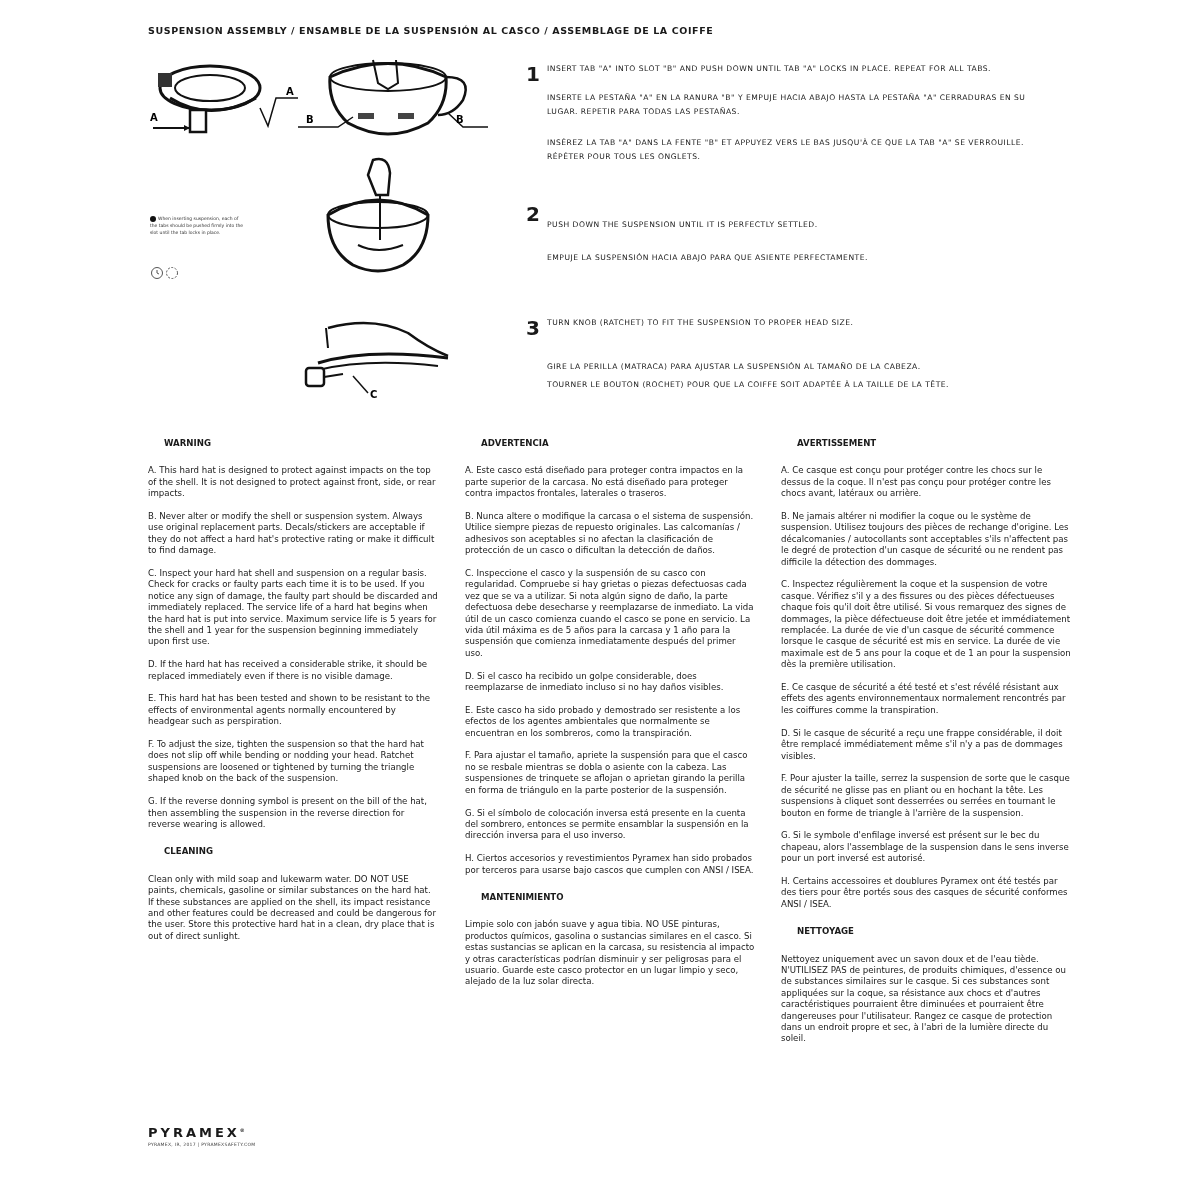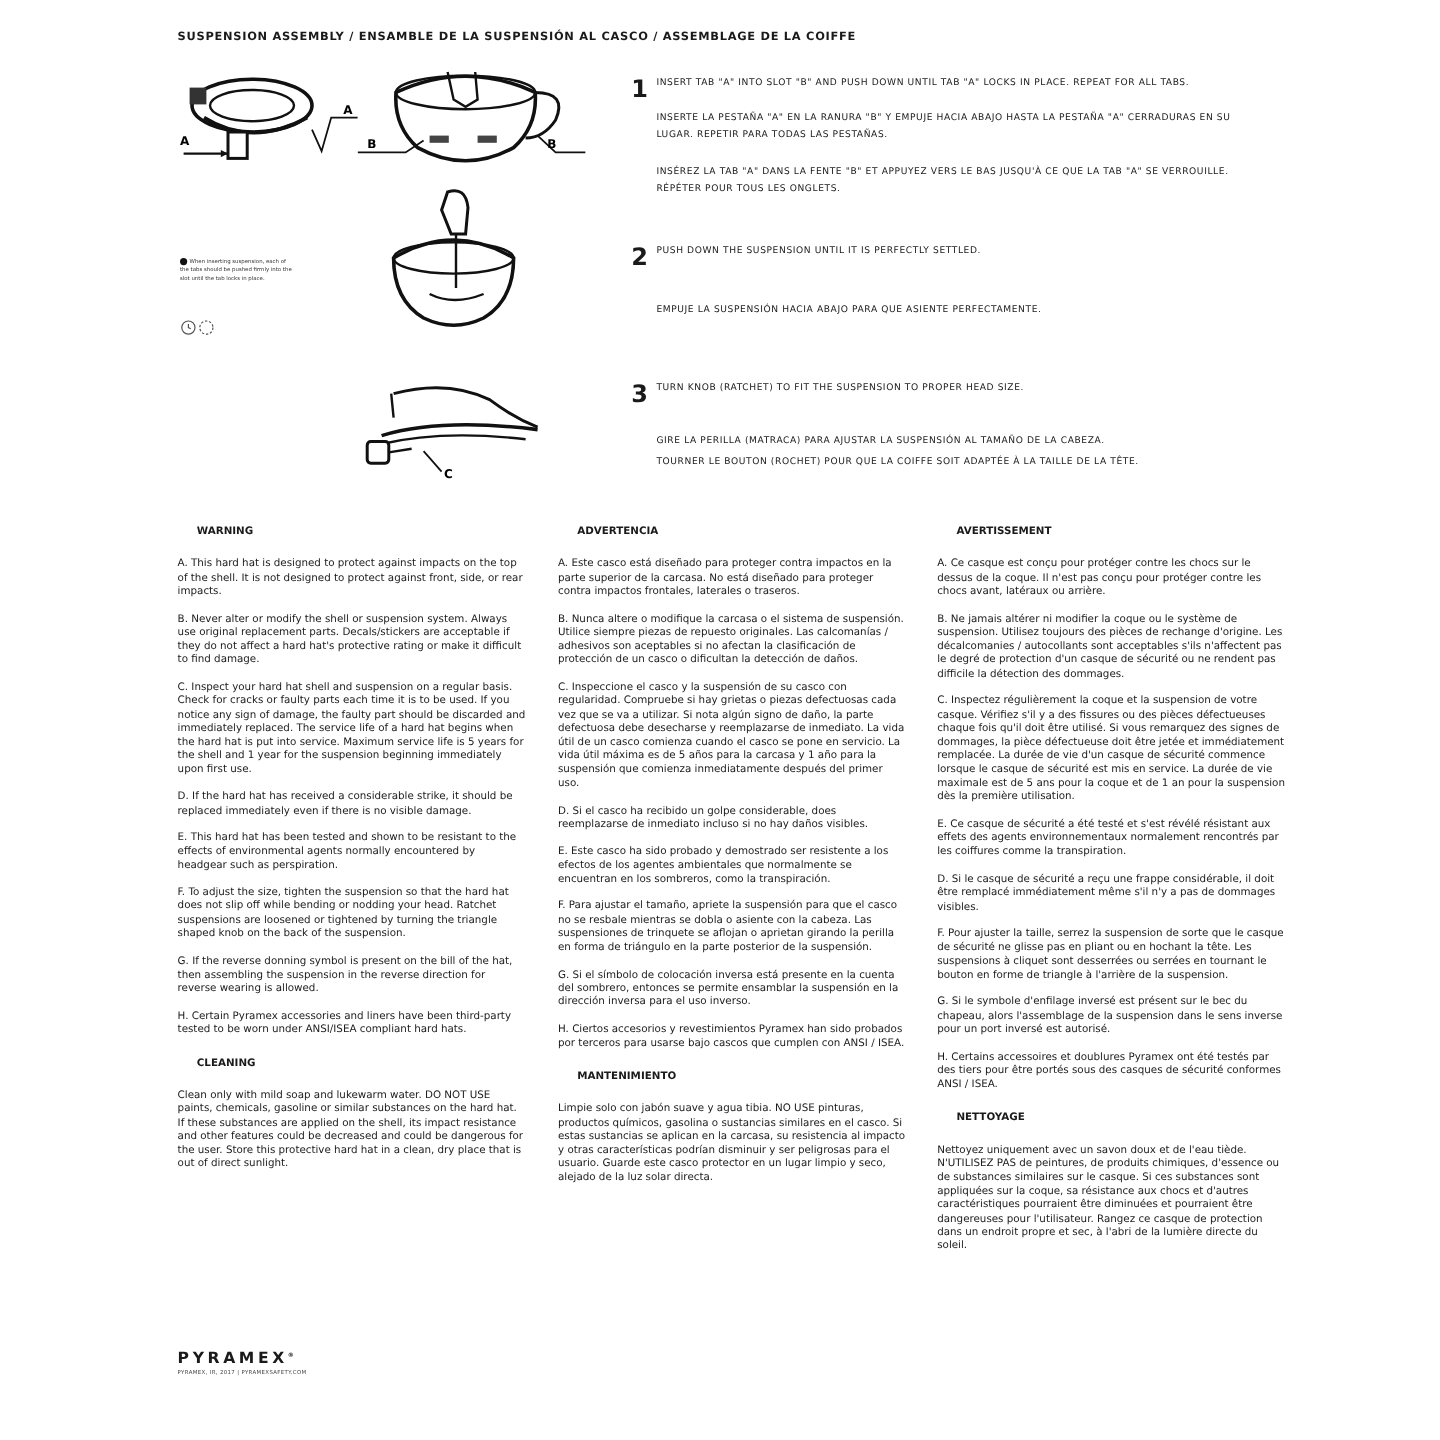--- a/index.html
+++ b/index.html
@@ -87,40 +87,39 @@
 </svg>
 
 <div class="step" style="top:62px;height:110px">
   <div class="step-num">1</div>
   <div class="step-line" style="top:0">INSERT TAB "A" INTO SLOT "B" AND PUSH DOWN UNTIL TAB "A" LOCKS IN PLACE. REPEAT FOR ALL TABS.</div>
   <div class="step-line" style="top:29px">INSERTE LA PESTAÑA "A" EN LA RANURA "B" Y EMPUJE HACIA ABAJO HASTA LA PESTAÑA "A" CERRADURAS EN SU LUGAR. REPETIR PARA TODAS LAS PESTAÑAS.</div>
   <div class="step-line" style="top:74px">INSÉREZ LA TAB "A" DANS LA FENTE "B" ET APPUYEZ VERS LE BAS JUSQU'À CE QUE LA TAB "A" SE VERROUILLE. RÉPÉTER POUR TOUS LES ONGLETS.</div>
 </div>
 <div class="step" style="top:202px;height:80px">
   <div class="step-num">2</div>
-  <div class="step-line" style="top:0">PUSH DOWN THE SUSPENSION UNTIL IT IS PERFECTLY SETTLED.</div>
+  <div class="step-line" style="top:16px">PUSH DOWN THE SUSPENSION UNTIL IT IS PERFECTLY SETTLED.</div>
   <div class="step-line" style="top:49px">EMPUJE LA SUSPENSIÓN HACIA ABAJO PARA QUE ASIENTE PERFECTAMENTE.</div>
 </div>
 <div class="step" style="top:316px;height:80px">
   <div class="step-num">3</div>
   <div class="step-line" style="top:0">TURN KNOB (RATCHET) TO FIT THE SUSPENSION TO PROPER HEAD SIZE.</div>
   <div class="step-line" style="top:44px">GIRE LA PERILLA (MATRACA) PARA AJUSTAR LA SUSPENSIÓN AL TAMAÑO DE LA CABEZA.</div>
   <div class="step-line" style="top:62px">TOURNER LE BOUTON (ROCHET) POUR QUE LA COIFFE SOIT ADAPTÉE À LA TAILLE DE LA TÊTE.</div>
 </div>
 
 <div class="col" style="left:148px">
   <h3>WARNING</h3>
   <p>A. This hard hat is designed to protect against impacts on the top of the shell. It is not designed to protect against front, side, or rear impacts.</p>
   <p>B. Never alter or modify the shell or suspension system. Always use original replacement parts. Decals/stickers are acceptable if they do not affect a hard hat's protective rating or make it difficult to find damage.</p>
   <p>C. Inspect your hard hat shell and suspension on a regular basis. Check for cracks or faulty parts each time it is to be used. If you notice any sign of damage, the faulty part should be discarded and immediately replaced. The service life of a hard hat begins when the hard hat is put into service. Maximum service life is 5 years for the shell and 1 year for the suspension beginning immediately upon first use.</p>
   <p>D. If the hard hat has received a considerable strike, it should be replaced immediately even if there is no visible damage.</p>
   <p>E. This hard hat has been tested and shown to be resistant to the effects of environmental agents normally encountered by headgear such as perspiration.</p>
   <p>F. To adjust the size, tighten the suspension so that the hard hat does not slip off while bending or nodding your head. Ratchet suspensions are loosened or tightened by turning the triangle shaped knob on the back of the suspension.</p>
   <p>G. If the reverse donning symbol is present on the bill of the hat, then assembling the suspension in the reverse direction for reverse wearing is allowed.</p>
-  <p>H. Certain Pyramex accessories and liners have been third-party tested to be worn under ANSI/ISEA compliant hard hats.</p>
   <h3>CLEANING</h3>
   <p>Clean only with mild soap and lukewarm water. DO NOT USE paints, chemicals, gasoline or similar substances on the hard hat. If these substances are applied on the shell, its impact resistance and other features could be decreased and could be dangerous for the user. Store this protective hard hat in a clean, dry place that is out of direct sunlight.</p>
 </div>
 
 <div class="col" style="left:465px">
   <h3>ADVERTENCIA</h3>
   <p>A. Este casco está diseñado para proteger contra impactos en la parte superior de la carcasa. No está diseñado para proteger contra impactos frontales, laterales o traseros.</p>
   <p>B. Nunca altere o modifique la carcasa o el sistema de suspensión. Utilice siempre piezas de repuesto originales. Las calcomanías / adhesivos son aceptables si no afectan la clasificación de protección de un casco o dificultan la detección de daños.</p>
   <p>C. Inspeccione el casco y la suspensión de su casco con regularidad. Compruebe si hay grietas o piezas defectuosas cada vez que se va a utilizar. Si nota algún signo de daño, la parte defectuosa debe desecharse y reemplazarse de inmediato. La vida útil de un casco comienza cuando el casco se pone en servicio. La vida útil máxima es de 5 años para la carcasa y 1 año para la suspensión que comienza inmediatamente después del primer uso.</p>
   <p>D. Si el casco ha recibido un golpe considerable, does reemplazarse de inmediato incluso si no hay daños visibles.</p>

